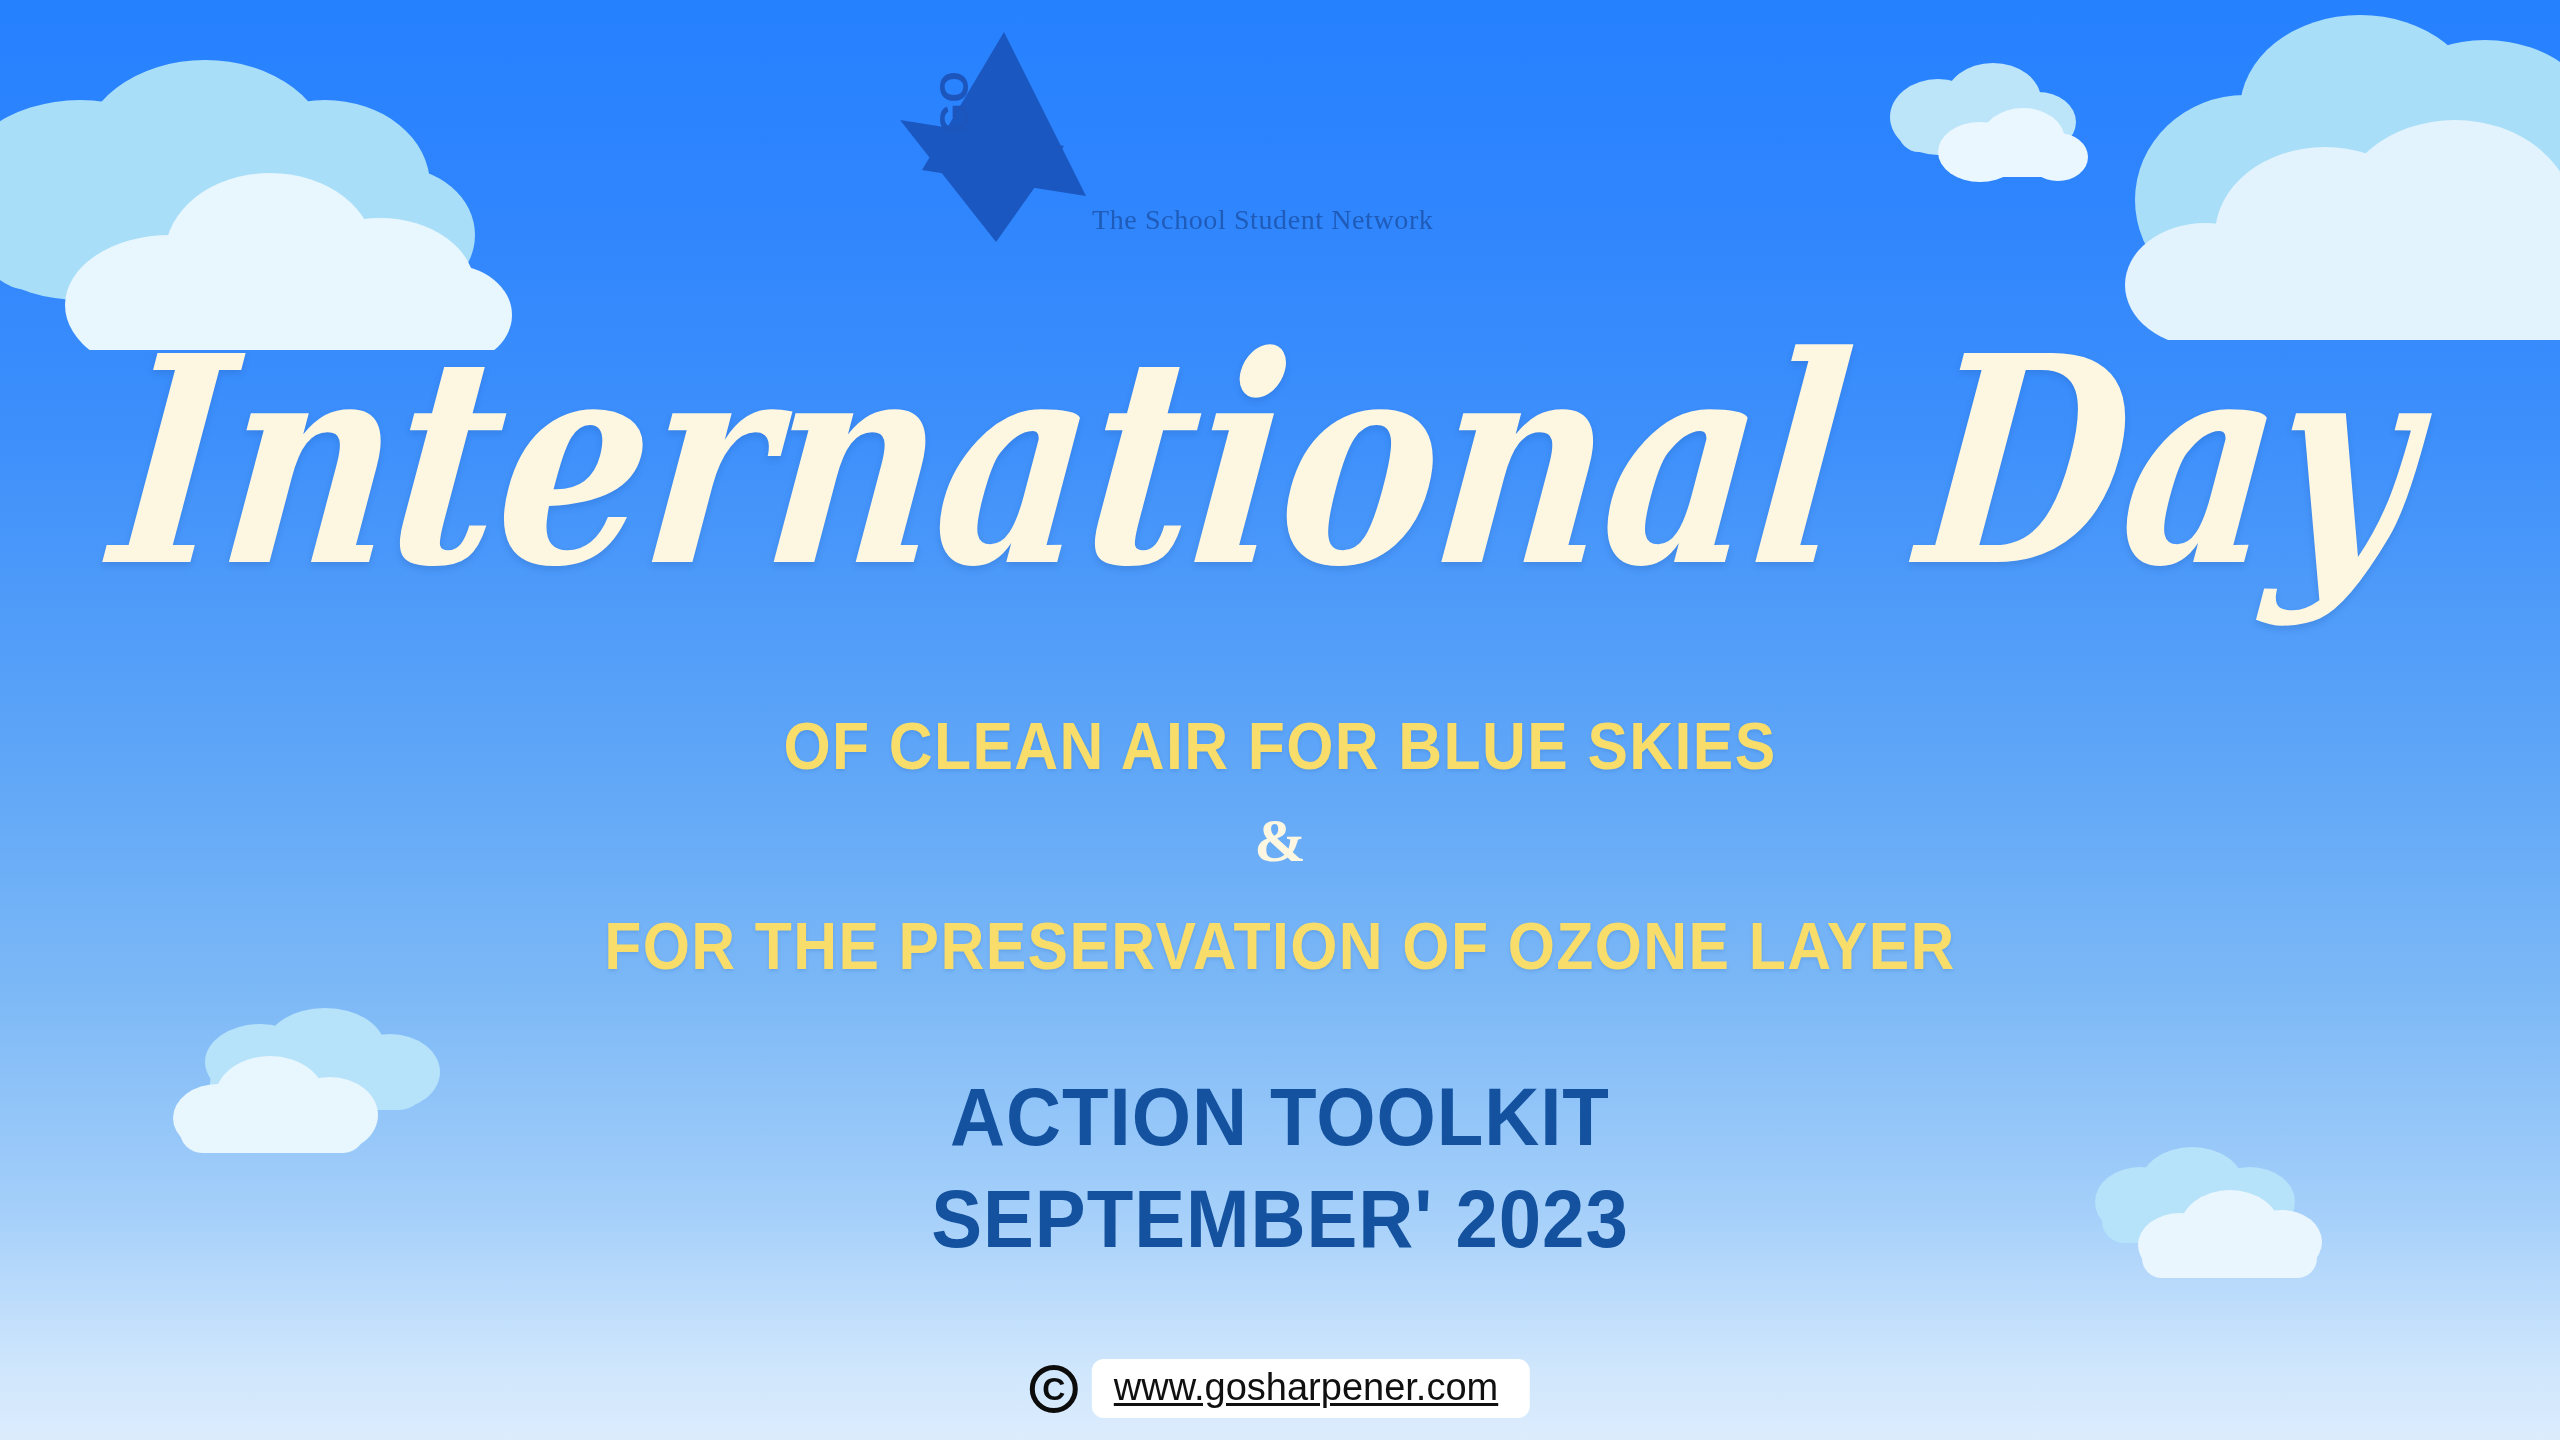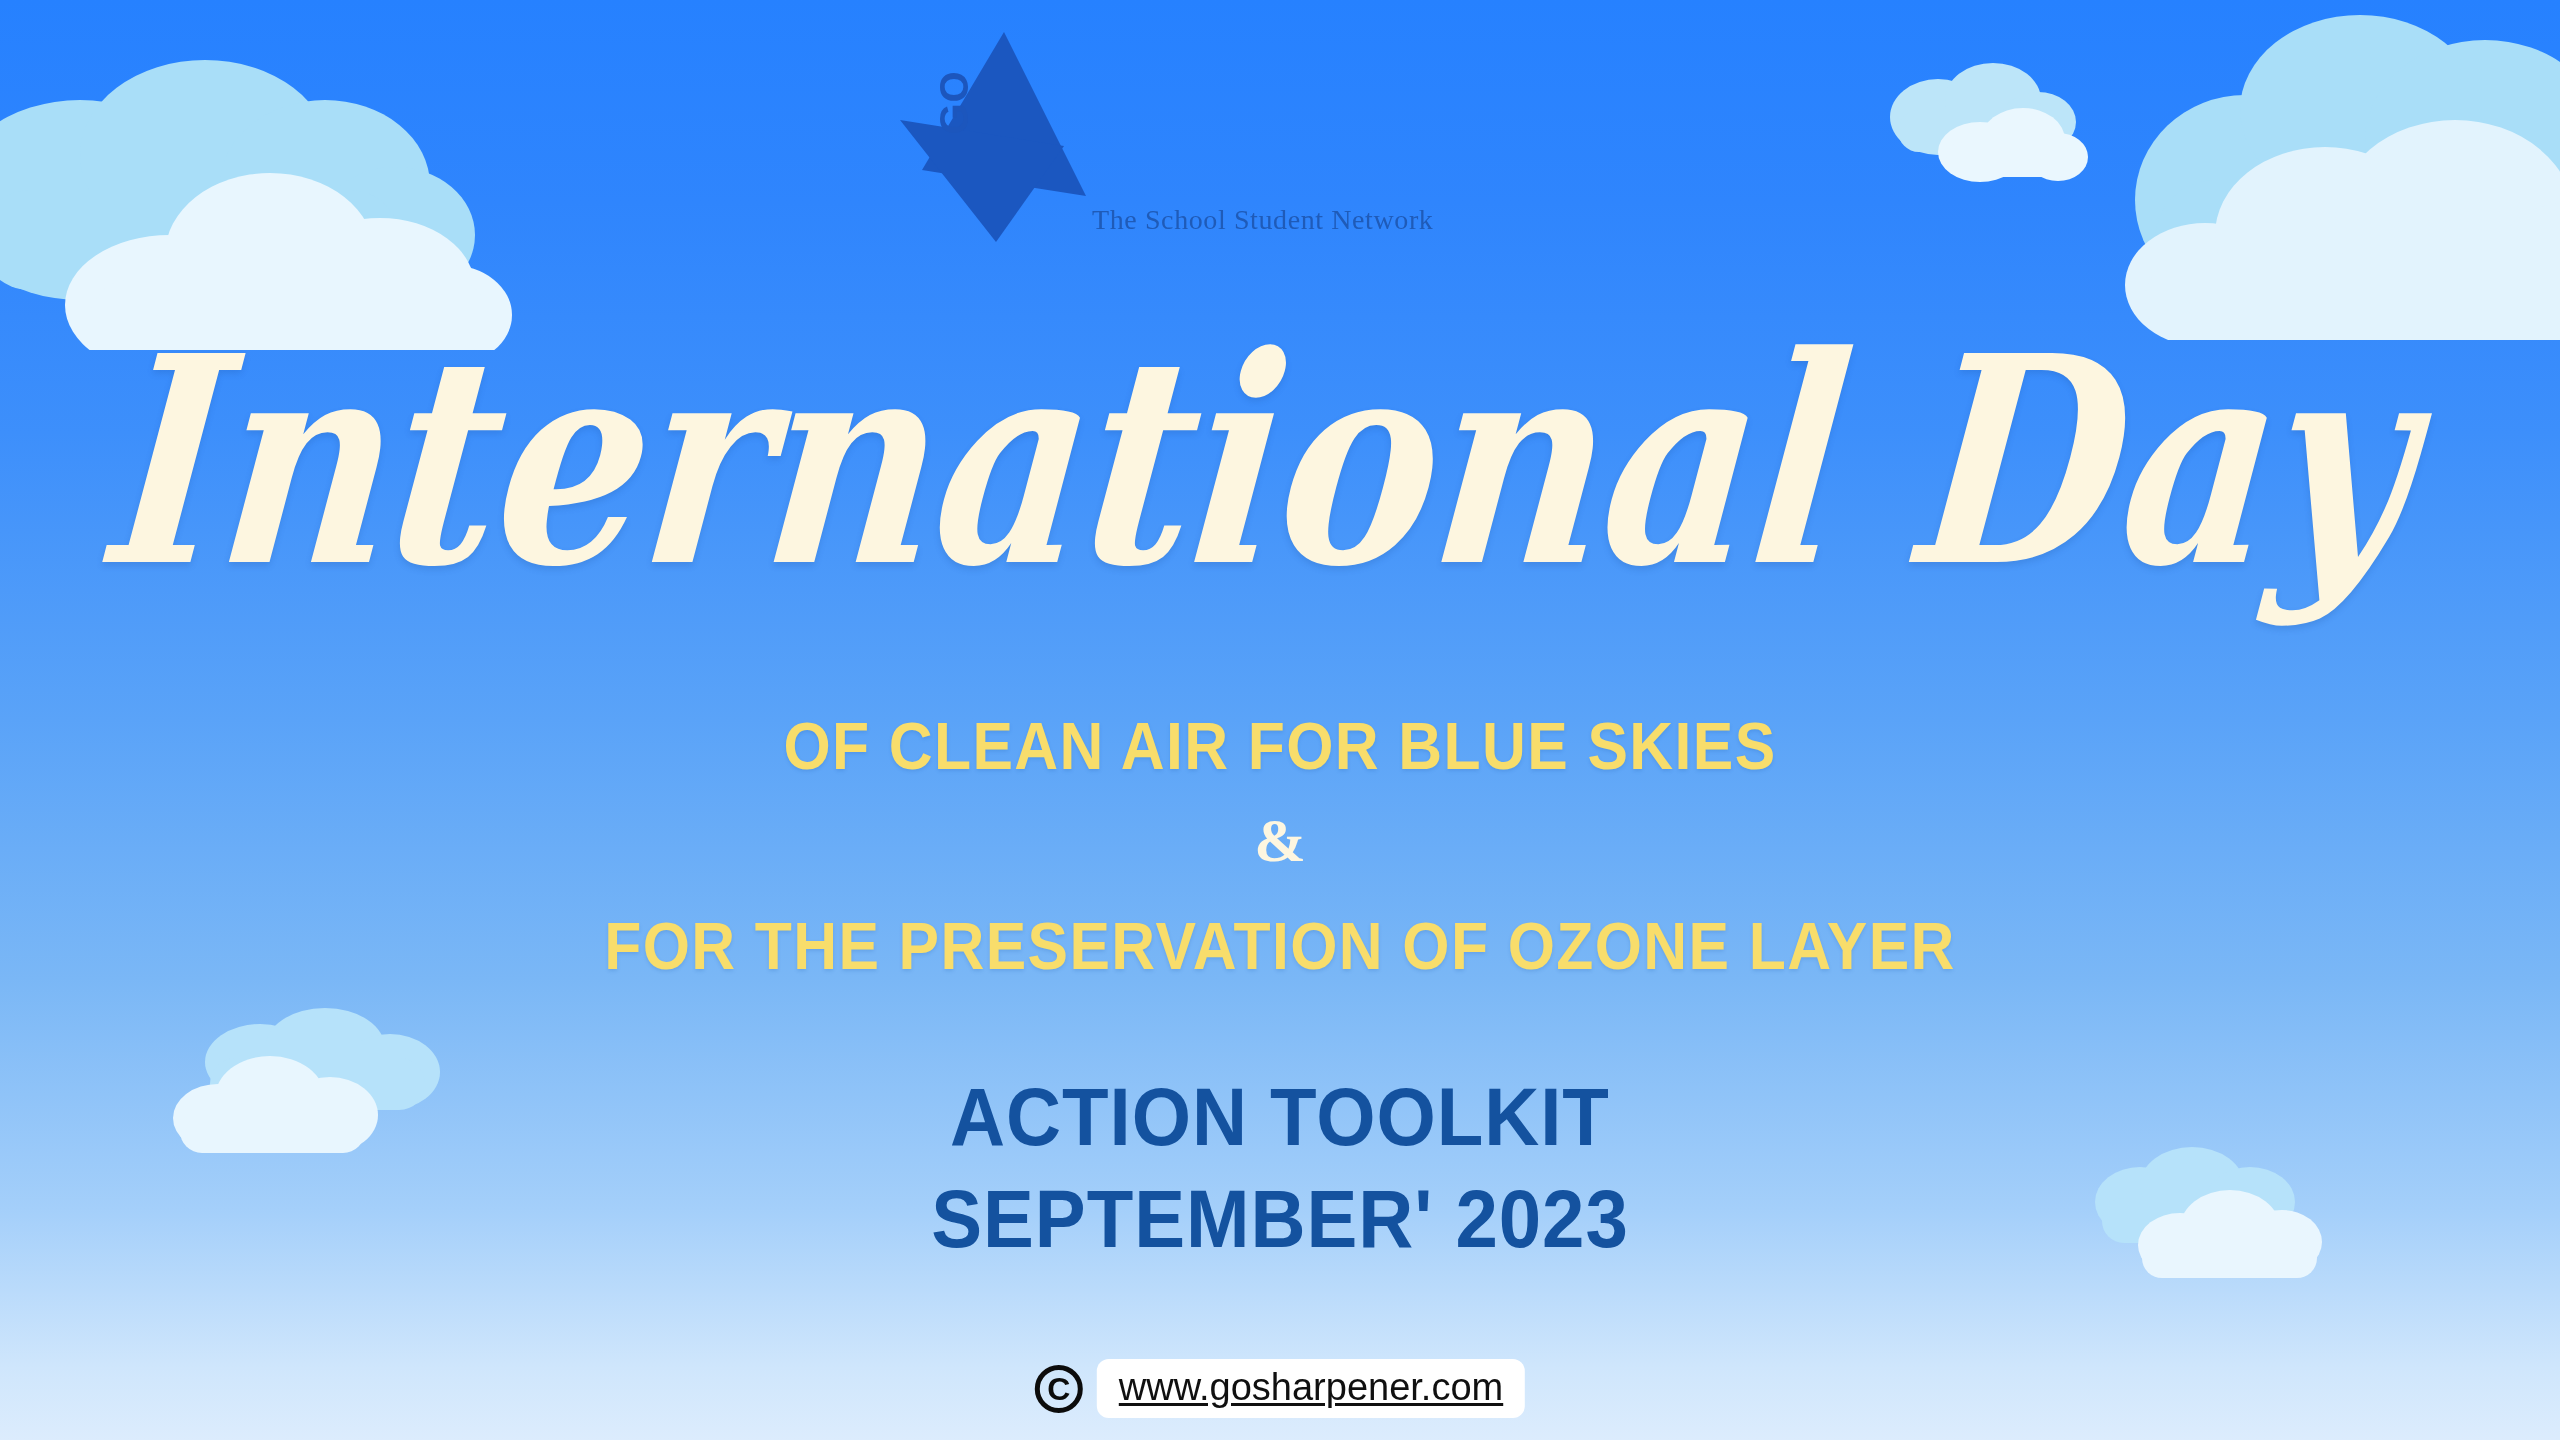--- a/index.html
+++ b/index.html
@@ -153,21 +153,21 @@
     font-weight:700;
     display:flex;
     align-items:center;
     justify-content:center;
     line-height:1;
     font-family:"Liberation Sans", sans-serif;
   }
   #website-pill{
     background:#ffffff;
     border-radius:12px;
-    padding:7px 22px 9px 22px;
+    padding:7px 32px 9px 22px;
   }
   #website-link{
     color:#101010;
     font-size:38px;
     font-weight:400;
     text-decoration:underline;
     text-underline-offset:3px;
     font-family:"Liberation Sans", sans-serif;
     white-space:nowrap;
   }

